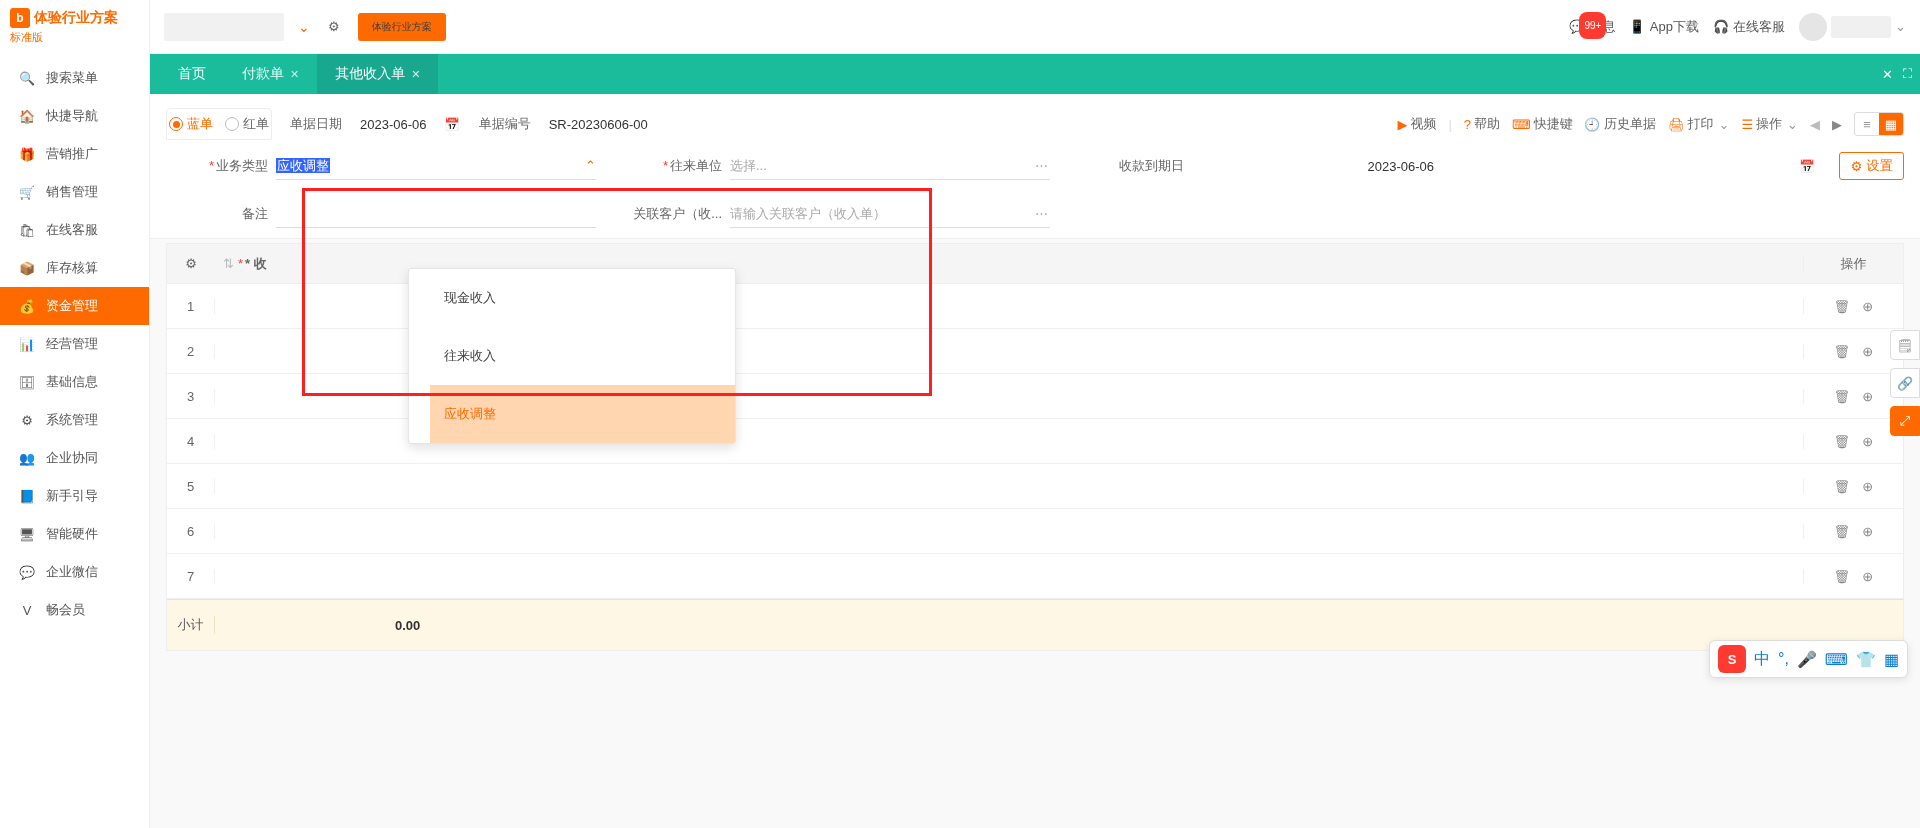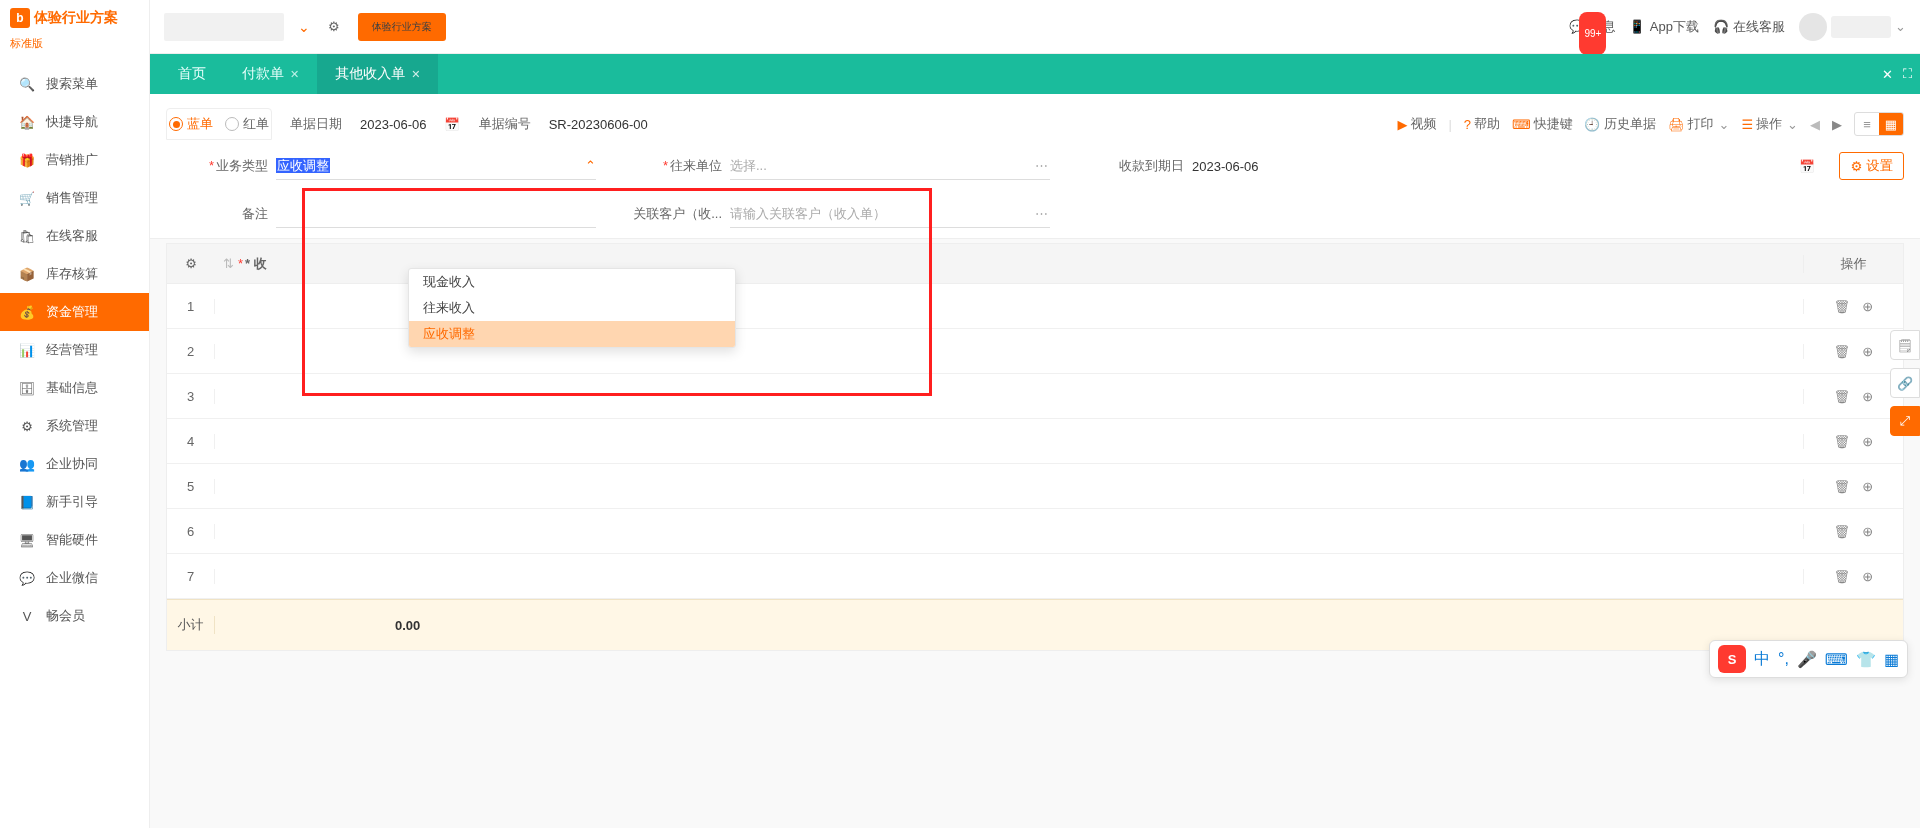--- a/index.html
+++ b/index.html
@@ -4,39 +4,39 @@
 <style>
 * { box-sizing: border-box; margin: 0; padding: 0; }
 body { font-family: "Microsoft YaHei", Arial, sans-serif; font-size: 13px; color: #333; background: #fff; overflow: hidden; }
 .app { display: flex; height: 828px; width: 1920px; position: relative; }
 
 
 .sidebar { width: 150px; background: #fff; border-right: 1px solid #eee; display: flex; flex-direction: column; }
 .logo-block { padding: 8px 10px; }
 .logo-main { display: flex; align-items: center; gap: 4px; color: #ff6a00; font-weight: bold; font-size: 14px; }
 .logo-icon { width: 20px; height: 20px; background: #ff6a00; border-radius: 3px; display: inline-flex; align-items: center; justify-content: center; color: #fff; font-size: 12px; }
-.logo-sub { color: #ff6a00; font-size: 11px; margin-top: 8px; }
+.logo-sub { color: #ff6a00; font-size: 11px; margin-top: 2px; }
 .side-nav { flex: 1; padding-top: 6px; }
 .side-item { display: flex; align-items: center; gap: 10px; padding: 10px 18px; color: #555; cursor: pointer; }
 .side-item.active { background: #ff6a00; color: #fff; }
 .side-icon { width: 18px; height: 18px; display: inline-flex; align-items: center; justify-content: center; color: inherit; }
 
 
 .main { flex: 1; display: flex; flex-direction: column; min-width: 0; }
 
 
 .topbar { height: 54px; display: flex; align-items: center; padding: 0 14px; gap: 10px; border-bottom: 1px solid #eee; }
 .org-box { background: #f1f1f1; width: 120px; height: 28px; border-radius: 2px; }
 .org-caret { color: #ff6a00; font-size: 14px; margin-left: 4px; }
 .gear-btn { width: 28px; height: 28px; display: inline-flex; align-items: center; justify-content: center; color: #666; cursor: pointer; }
 .primary-btn { background: #ff6a00; color: #404040; border: none; padding: 7px 14px; border-radius: 3px; cursor: pointer; font-size: 10px; }
 .top-spacer { flex: 1; }
 .top-actions { display: flex; align-items: center; gap: 14px; color: #555; }
 .top-action { display: flex; align-items: center; gap: 4px; cursor: pointer; position: relative; }
-.badge { position: absolute; top: -6px; left: 10px; background: #ff3a30; color: #fff; font-size: 10px; border-radius: 8px; padding: 16px 5px; }
+.badge { position: absolute; top: -6px; left: 10px; background: #ff3a30; color: #fff; font-size: 10px; border-radius: 8px; padding: 8px 5px; }
 .avatar { width: 28px; height: 28px; background: #e5e5e5; border-radius: 50%; }
 .avatar-box { width: 60px; height: 22px; background: #f0f0f0; border-radius: 3px; }
 
 
 .tabs { background: #14b8a6; background: #1abc9c; height: 40px; display: flex; align-items: center; padding-left: 10px; position: relative; }
 .tab { padding: 0 18px; height: 40px; display: flex; align-items: center; color: #e6fffb; cursor: pointer; gap: 6px; font-size: 14px; }
 .tab.active { background: #17a88f; color: #fff; }
 .tab .close { font-size: 11px; opacity: .8; }
 .tabs-right { position: absolute; right: 8px; display: flex; align-items: center; gap: 10px; color: #fff; }
 .tabs-right span { cursor: pointer; }
@@ -59,37 +59,37 @@
 .header-spacer { flex: 1; }
 .header-tools { display: flex; align-items: center; gap: 12px; color: #666; }
 .htool { display: flex; align-items: center; gap: 3px; cursor: pointer; }
 .htool .ico { color: #ff6a00; }
 .view-toggle { display: flex; border: 1px solid #ddd; border-radius: 3px; overflow: hidden; }
 .view-toggle span { width: 24px; height: 22px; display: inline-flex; align-items: center; justify-content: center; }
 .view-toggle .on { background: #ff6a00; color: #fff; }
 
 
 .form-row { display: flex; align-items: center; padding: 10px 0; gap: 24px; }
-.field { display: flex; align-items: center; gap: 8px; }
+.field { display: flex; align-items: center; gap: 8px; justify-content: space-between; }
 .field .label { width: 110px; text-align: right; color: #666; }
 .req { color: #ff3a30; margin-right: 2px; }
 .input-like { border-bottom: 1px solid #ddd; min-width: 320px; height: 28px; display: flex; align-items: center; justify-content: space-between; cursor: pointer; }
 .input-like .val { color: #333; }
 .input-like .plh { color: #aaa; }
 .caret { color: #ff6a00; }
 .dots { color: #999; letter-spacing: 2px; }
 .date-box { display: flex; align-items: center; gap: 6px; }
 .settings-btn { border: 1px solid #ff6a00; color: #ff6a00; background: #fff; border-radius: 3px; padding: 4px 10px; cursor: pointer; display: inline-flex; align-items: center; gap: 4px; }
 
 
 .red-box { position: absolute; border: 3px solid #ff1f1f; left: 152px; top: 94px; width: 630px; height: 208px; pointer-events: none; z-index: 50; }
 
 
 .dropdown { position: absolute; left: 258px; top: 174px; width: 328px; background: #fff; border: 1px solid #e5e5e5; border-radius: 3px; box-shadow: 0 4px 12px rgba(0,0,0,.12); z-index: 40; overflow: hidden; }
-.dd-item { padding: 4px 14px; cursor: pointer; color: #444; }
+.dd-item { padding: 20px 14px; cursor: pointer; color: #444; margin-left: 21px; }
 .dd-item.hl { background: #ffd6b0; color: #ff6a00; }
 
 
 .table-wrap { margin: 4px 16px 0 16px; background: #fff; border: 1px solid #eee; }
 .thead { display: flex; background: #f5f5f5; border-bottom: 1px solid #eee; height: 40px; align-items: center; }
 .th { padding: 0 8px; color: #666; font-size: 13px; display: flex; align-items: center; }
 .th.gear { width: 48px; justify-content: center; }
 .th.sort { width: 170px; }
 .th.op { width: 100px; text-align: center; justify-content: center; margin-left: auto; border-left: 1px solid #eee; }
 .tbody .row { display: flex; height: 45px; align-items: center; border-bottom: 1px solid #f0f0f0; }

